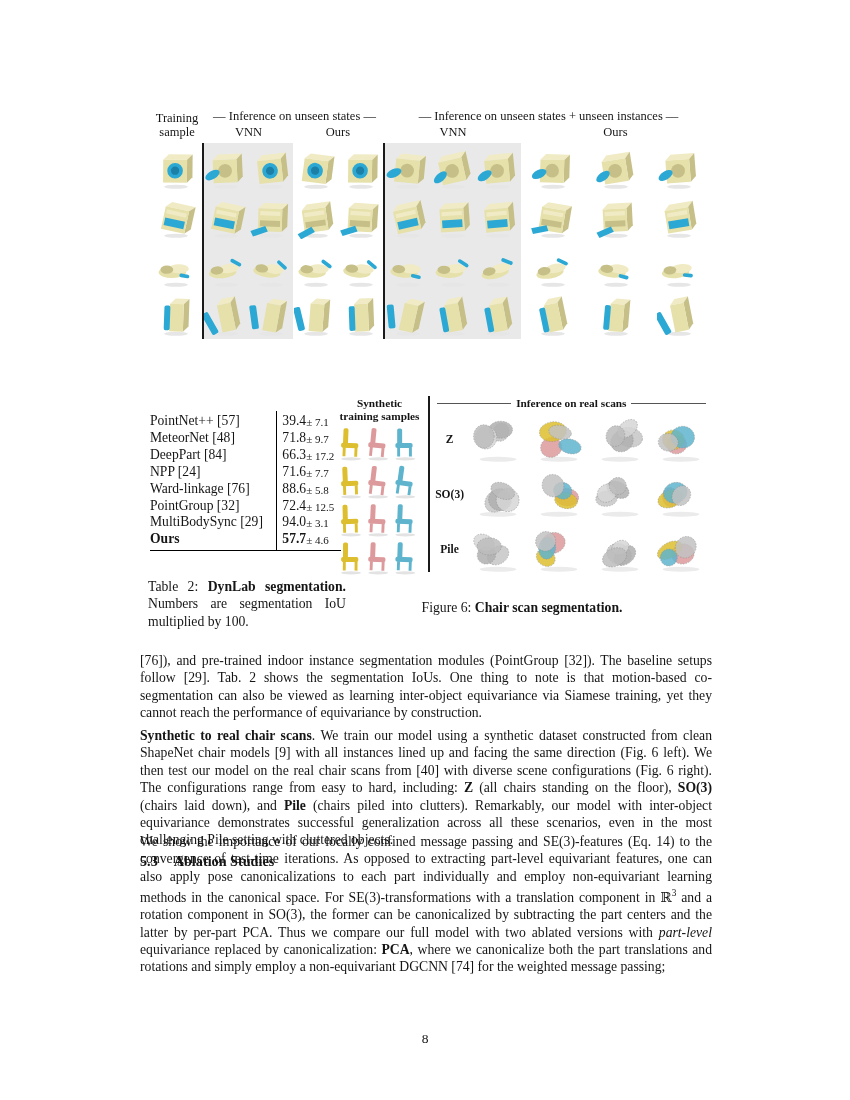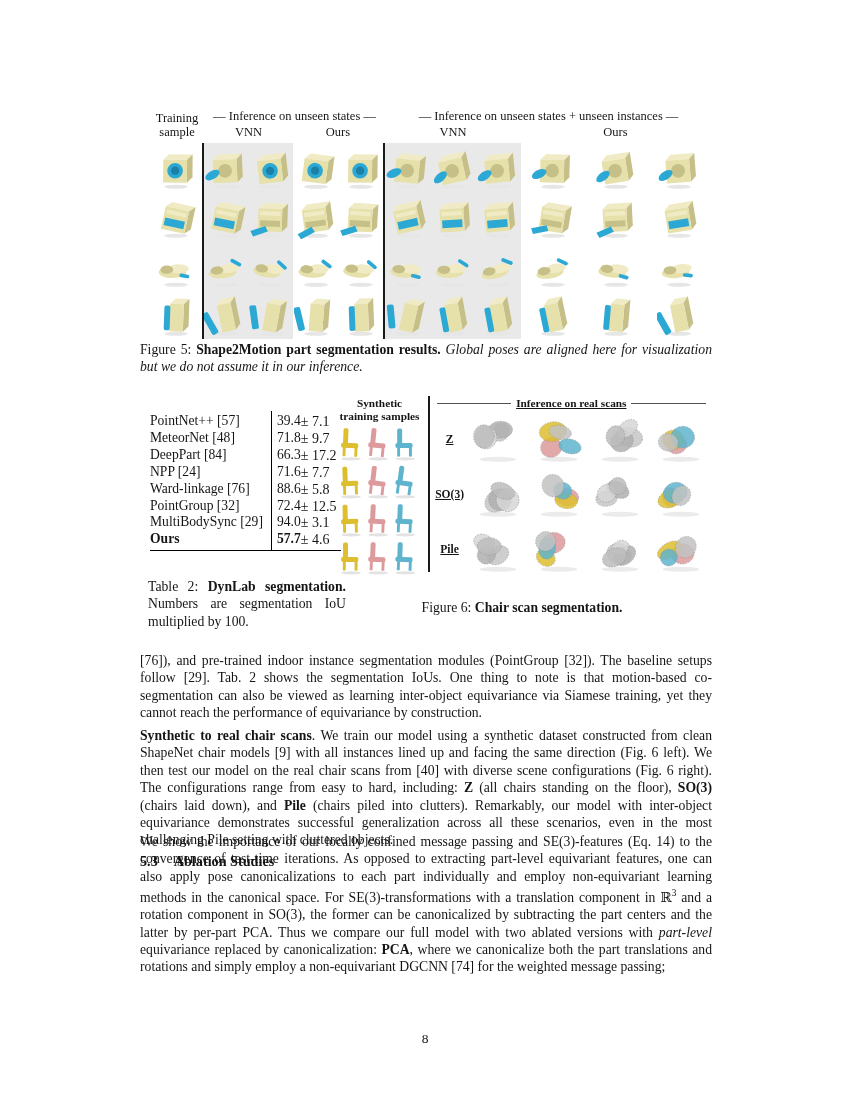--- a/index.html
+++ b/index.html
@@ -35,31 +35,31 @@
   .page-number { position:absolute; left:0; top:1031px; width:850px; text-align:center; font-size:13.5px; }
   sup { font-size:0.68em; }
   
   .table2-wrap { position:absolute; left:150px; top:411px; width:191px; font-size:13.6px; }
   table.t2 { border-collapse:collapse; width:100%; }
   table.t2 td { padding:0; line-height:16.9px; white-space:nowrap; }
   table.t2 td.val { border-left:1px solid #000; padding-left:5px; }
   table.t2 tr.hdr td { border-bottom:1px solid #000; border-top:1.6px solid #000; padding-top:1px; padding-bottom:2px; }
   table.t2 tr.last td { border-bottom:1.6px solid #000; padding-bottom:2px; }
   table.t2 tr.first td { padding-top:2px; }
-  .pm { font-size:14px; position:relative; top:1px; }
+  .pm { font-size:11px; position:relative; top:1px; }
   .table2-caption { position:absolute; left:148px; top:578px; width:198px; font-size:13.7px; line-height:17.3px; text-align:justify; }
   
   .fig6 { position:absolute; left:333px; top:394px; width:378px; display:flex; }
   .fig6-left { width:93px; display:flex; flex-direction:column; }
   .fig6-left-header { text-align:center; font-weight:bold; font-size:11.3px; line-height:12.5px; padding-top:3px; }
   .fig6-left-rows { display:grid; grid-template-rows:repeat(4,1fr); flex:1; margin-top:2px; }
   .chair-row { display:flex; align-items:center; justify-content:center; }
   .chair-row svg { width:82px; height:38px; }
   .fig6-divider { width:1.6px; background:#1a1a1a; margin:2px 2px 4px 2px; }
-  .fig6-right { flex:1; display:flex; flex-direction:column;text-decoration:underline; }
+  .fig6-right { flex:1; display:flex; flex-direction:column; }
   .fig6-right-header { display:flex; align-items:center; font-weight:bold; font-size:11.3px; padding-top:3px; }
   .fig6-right-header .hline { flex:1; border-top:1.3px solid #555; margin:0 5px; }
   .fig6-rows { flex:1; display:grid; grid-template-rows:repeat(3,1fr); margin-top:2px; }
   .scan-row { display:flex; align-items:center; }
   .scan-row .row-label { width:36px; font-weight:bold; font-size:11.5px; text-align:center; flex:none; }
   .scan-row .scan-cell { flex:1; display:flex; align-items:center; justify-content:center; }
   .scan-cell svg { width:58px; height:52px; }
   .fig6-caption { position:absolute; left:333px; top:600px; width:378px; text-align:center; font-size:13.7px; }
 </style>
 </head>
@@ -607,21 +607,20 @@
                 <polygon points="17,12 32,12 38,6 23,6" fill="#f0ebc4"></polygon>
                 <polygon points="32,12 38,6 38,36 32,42" fill="#c6c088"></polygon>
                 <rect x="17" y="12" width="15" height="30" fill="#e6e0ab"></rect>
                 <rect x="6" y="16" width="7.5" height="26" rx="2" fill="#2ba8d4" transform="rotate(-18 10 42)"></rect>
               </g>
             </svg>
           </div>
         </div>
       </div>
   </figure>
-  <div class="caption fig5-caption"><span>Figure 5: </span><span style="font-weight: bold;">Shape2Motion part segmentation results.</span><span> </span><span style="font-style: italic;">Global poses are aligned here for visualization but we do not assume it in our inference.</span></div>
 
   <div class="table2-wrap">
     <table class="t2">
       <tbody>
           <tr class="first">
             <td style="">PointNet++ [57]</td>
             <td class="val"><span style="">39.4</span><span class="pm">± 7.1</span></td>
           </tr>
           <tr>
             <td style="">MeteorNet [48]</td>

